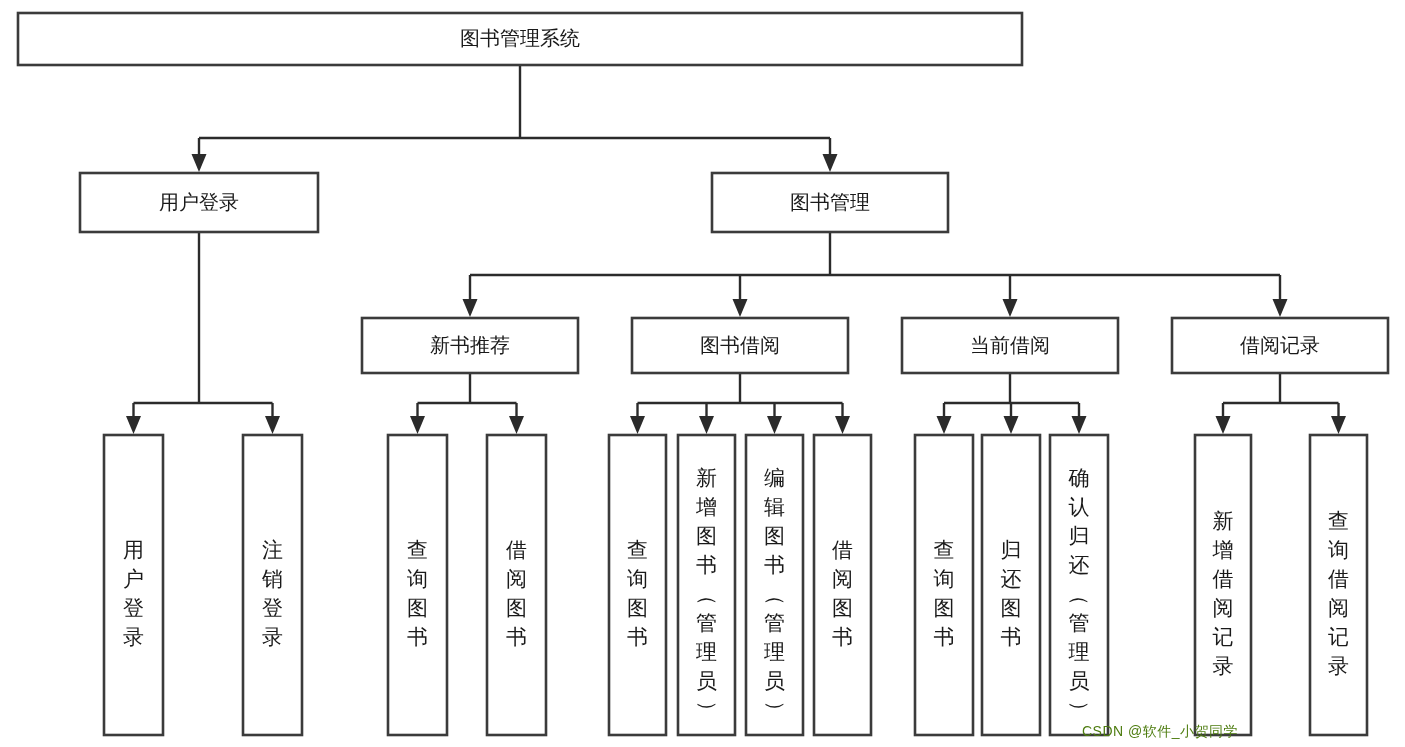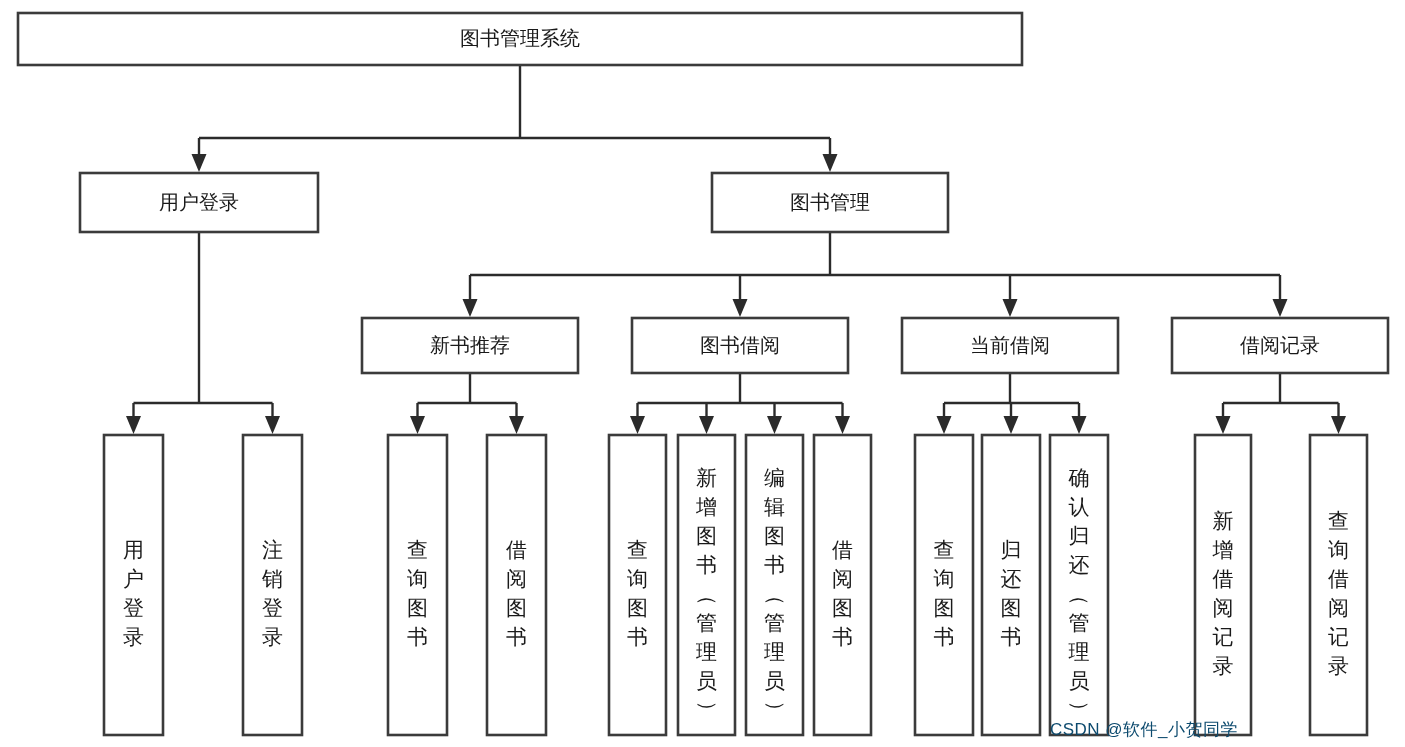--- a/index.html
+++ b/index.html
@@ -52,22 +52,22 @@
     stroke-linecap: butt;
   }
   .arrow-head {
     fill: #2b2b2b;
     stroke: none;
   }
   .watermark {
     position: absolute;
     right: 12px;
     bottom: 6px;
-    color: #0c4a6e;
-    font-size: 17px;
+    color: #4d7c0f;
+    font-size: 14px;
     font-family: "Liberation Sans", "DejaVu Sans", sans-serif;
     letter-spacing: 0.5px;
     white-space: nowrap;
     user-select: none;
     text-align: center;
   }
 </style>
 </head>
 <body>
 

